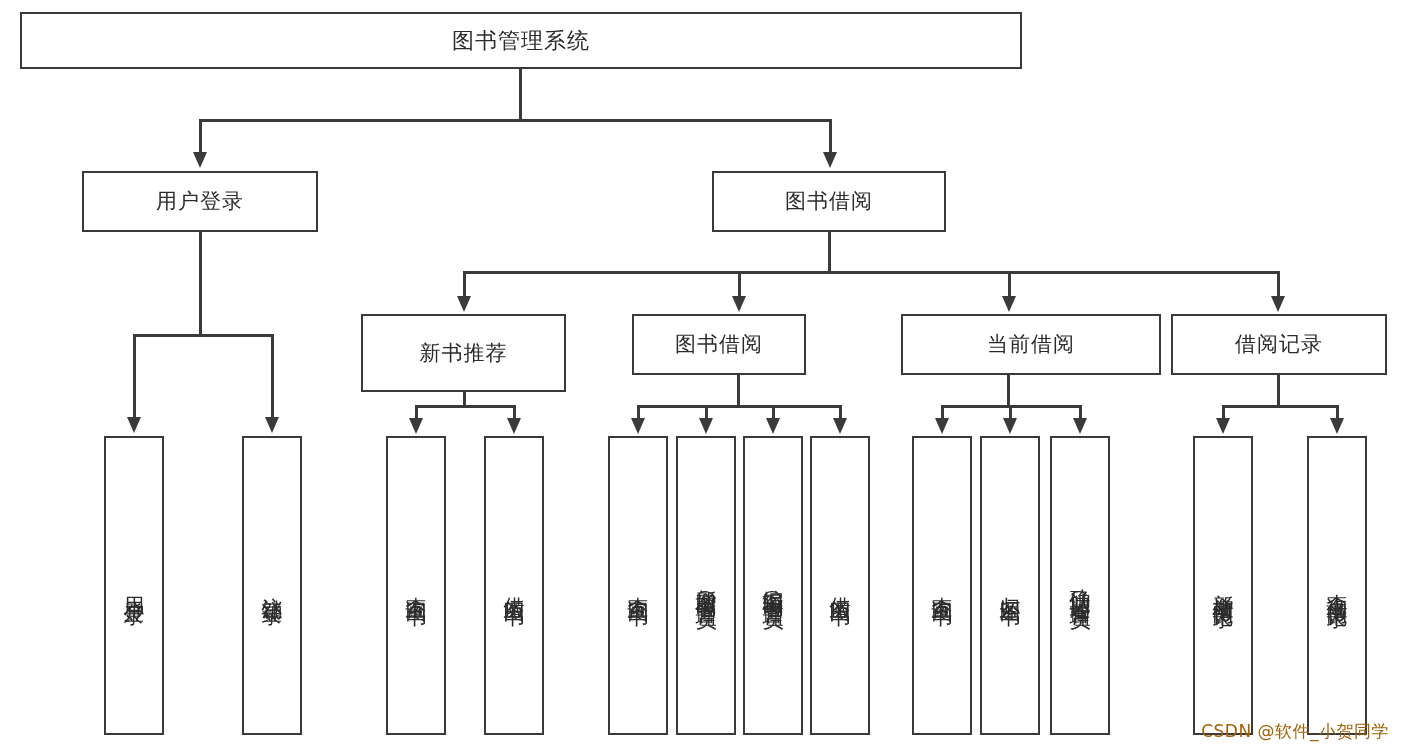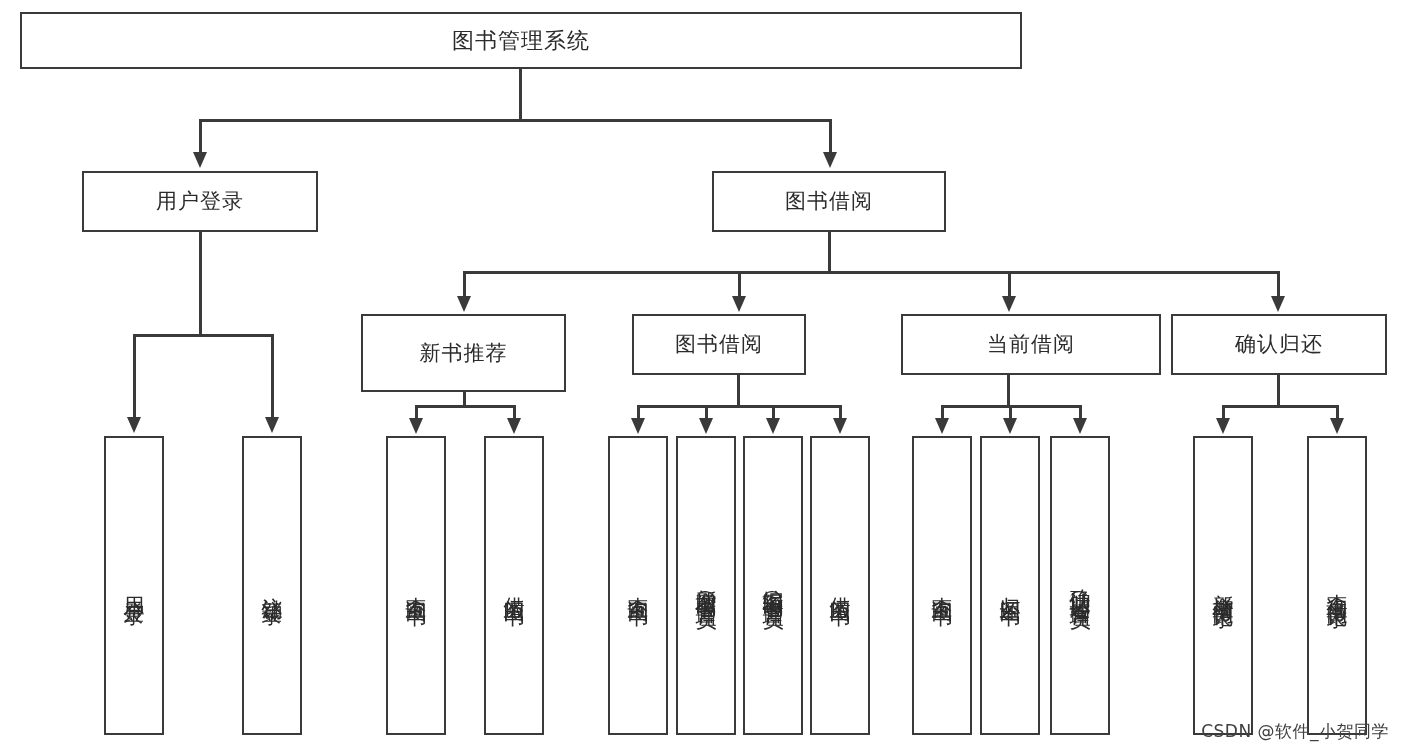--- a/index.html
+++ b/index.html
@@ -72,21 +72,21 @@
     border-top: 16px solid #3a3a3a;
     z-index: 2;
   }
 
   
   #watermark {
     position: absolute;
     right: 16px;
     bottom: 4px;
     font-size: 17px;
-    color: #404040;
+    color: #a16207;
     letter-spacing: 0.5px;
     z-index: 5;
     white-space: nowrap;
     font-family: "DejaVu Sans", "Liberation Sans", sans-serif;
   }
 </style>
 </head>
 <body>
 
 <div id="canvas">
@@ -131,21 +131,21 @@
   <div class="node lvl2" style="left:361px; top:314px; width:205px; height:78px;">
     <span class="label">新书推荐</span>
   </div>
   <div class="node lvl2" style="left:632px; top:314px; width:174px; height:61px;">
     <span class="label">图书借阅</span>
   </div>
   <div class="node lvl2" style="left:901px; top:314px; width:260px; height:61px;">
     <span class="label">当前借阅</span>
   </div>
   <div class="node lvl2" style="left:1171px; top:314px; width:216px; height:61px;">
-    <span class="label">确认归还</span>
+    <span class="label">借阅记录</span>
   </div>
 
   <div class="vline" style="left:463px; top:375px; height:32px;"></div>
   <div class="hline" style="left:415px; top:405px; width:100px;"></div>
   <div class="vline" style="left:415px; top:405px; height:16px;"></div>
   <div class="arrow" style="left:409px; top:418px;"></div>
   <div class="vline" style="left:513px; top:405px; height:16px;"></div>
   <div class="arrow" style="left:507px; top:418px;"></div>
 
   <div class="vline" style="left:737px; top:375px; height:32px;"></div>

